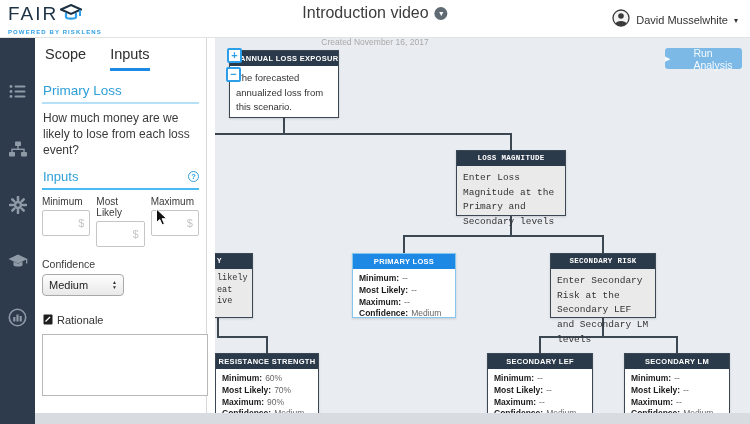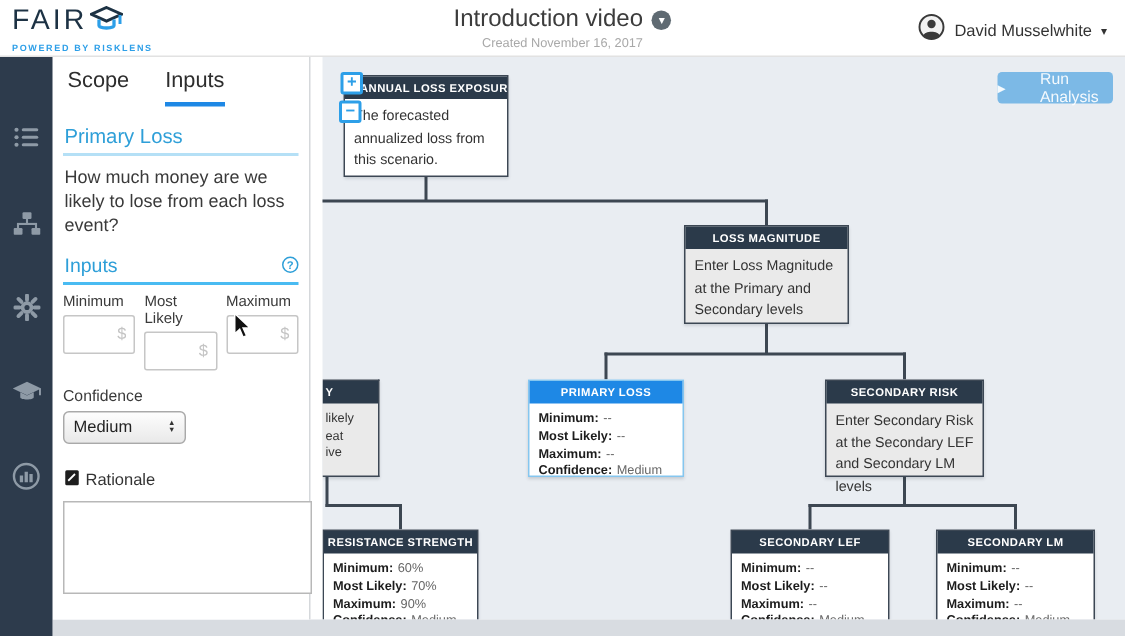--- a/index.html
+++ b/index.html
@@ -10,21 +10,21 @@
   
   #topbar { position:absolute; left:0; top:0; width:750px; height:38px; background:#fff; border-bottom:1px solid #e2e2e2; z-index:30; }
   .logo-wrap { position:absolute; left:8px; top:4px; }
   .logo-row { display:flex; align-items:flex-start; }
   .logo-text { font-size:19px; letter-spacing:2px; color:#1d3244; font-weight:500; line-height:20px; }
   .logo-tagline { font-size:6px; letter-spacing:1.1px; color:#2d9fe8; font-weight:bold; margin-top:1px; }
   .title-wrap { position:absolute; left:50%; top:4px; transform:translateX(-50%); text-align:center; }
   .doc-title-row { display:flex; align-items:center; justify-content:center; gap:6px; }
   .doc-title { font-size:16px; color:#3c3c3c; }
   .chev-circle { width:13px; height:13px; border-radius:50%; background:#5f6a72; color:#fff; font-size:8px; line-height:13px; text-align:center; display:inline-block; }
-  .doc-subtitle { font-size:8.5px; color:#a8a8a8; margin-top:1px; }
+  .doc-subtitle { font-size:8.5px; color:#a8a8a8; margin-top:15px; }
   .user-wrap { position:absolute; right:12px; top:9px; display:flex; align-items:center; gap:6px; }
   .user-name { font-size:11px; color:#333; }
   .user-chev { font-size:8px; color:#333; }
 
   
   #iconbar { position:absolute; left:0; top:38px; width:35px; height:386px; background:#2d3b4c; z-index:25; }
   .side-icon { position:absolute; left:0; width:35px; height:30px; display:flex; align-items:center; justify-content:center; cursor:pointer; }
 
   
   #panel { position:absolute; left:35px; top:38px; width:172px; height:375px; background:#fff; border-right:1px solid #d5d8db; z-index:20; padding:8px 7px 0 7px; }
@@ -57,21 +57,21 @@
 
   .run-btn { position:absolute; left:450px; top:10px; width:77px; height:21px; background:#7cb9e6; border-radius:3px; color:rgba(255,255,255,.92); font-size:10.5px; display:flex; align-items:center; justify-content:center; gap:23px; cursor:pointer; z-index:5; }
   .run-play { font-size:7px; }
 
   .zoom-btn { position:absolute; width:15px; height:15px; background:#fff; border:2px solid #2d9fe8; border-radius:2px; color:#2d9fe8; font-size:11px; font-weight:bold; line-height:11px; text-align:center; z-index:6; cursor:pointer; }
   #zoom-in { left:12px; top:10px; }
   #zoom-out { left:11px; top:29px; }
 
   .node { position:absolute; background:#fff; border:1px solid #3c4754; box-shadow:0 1px 2px rgba(40,50,60,.18); z-index:3; }
   .node-header { height:15px; background:#2b3a4a; color:#fff; font-size:7.5px; font-weight:bold; letter-spacing:.3px; text-align:center; line-height:15px; white-space:nowrap; overflow:hidden; }
-  .node.gray { background:#eaeaea; }
+  .node.gray { background:#eaeaea;font-family:Liberation Mono, monospace; }
   .node.blue { border-color:#85c6ef; }
   .node.blue .node-header { background:#1e88e5; }
   .node-desc { font-size:9.5px; color:#333; line-height:1.55; padding:5px 6px; }
   .stat-rows { padding:4px 0 0 6px; }
   .stat-row { font-size:8.5px; line-height:11.8px; white-space:nowrap; }
   .stat-row .k { font-weight:bold; color:#1c1c1c; }
   .stat-row .v { color:#666; margin-left:3px; }
   .frag-body { font-size:8.5px; color:#333; line-height:11.5px; padding:4px 0 0 2px; }
   .frag-body span { display:block; }
 

